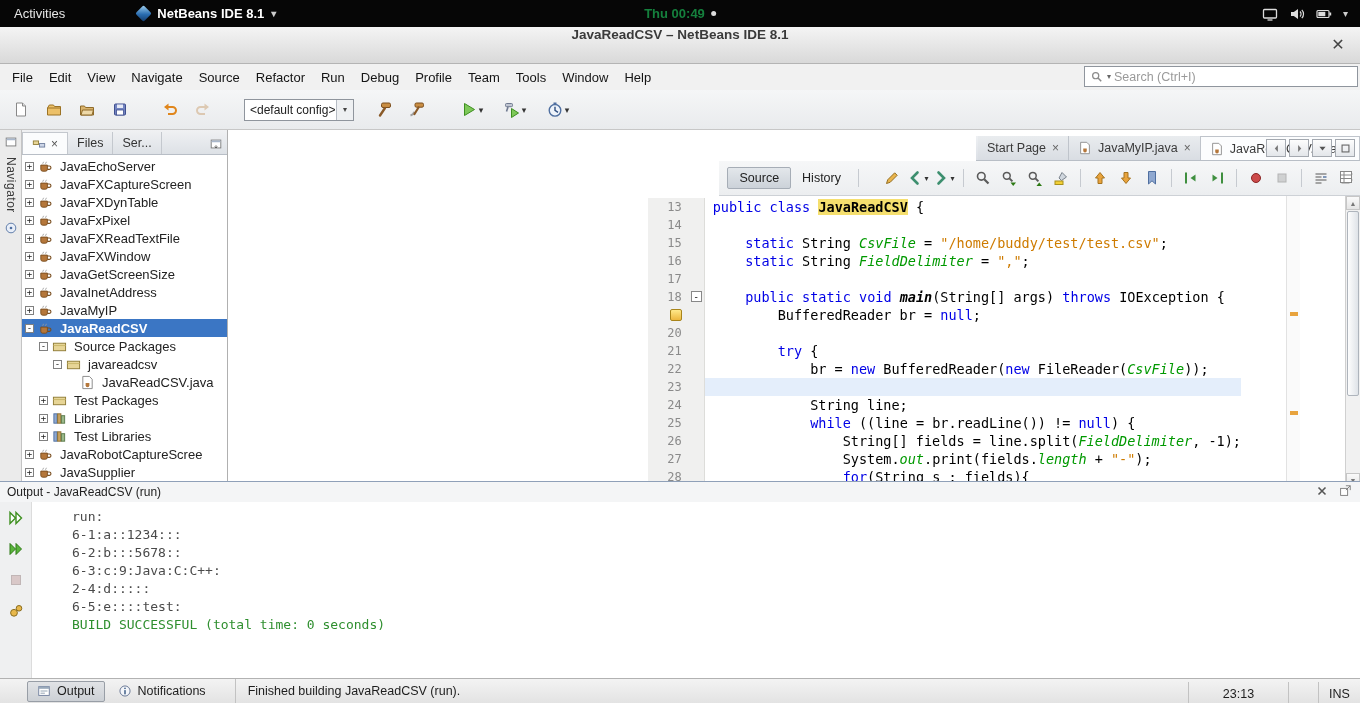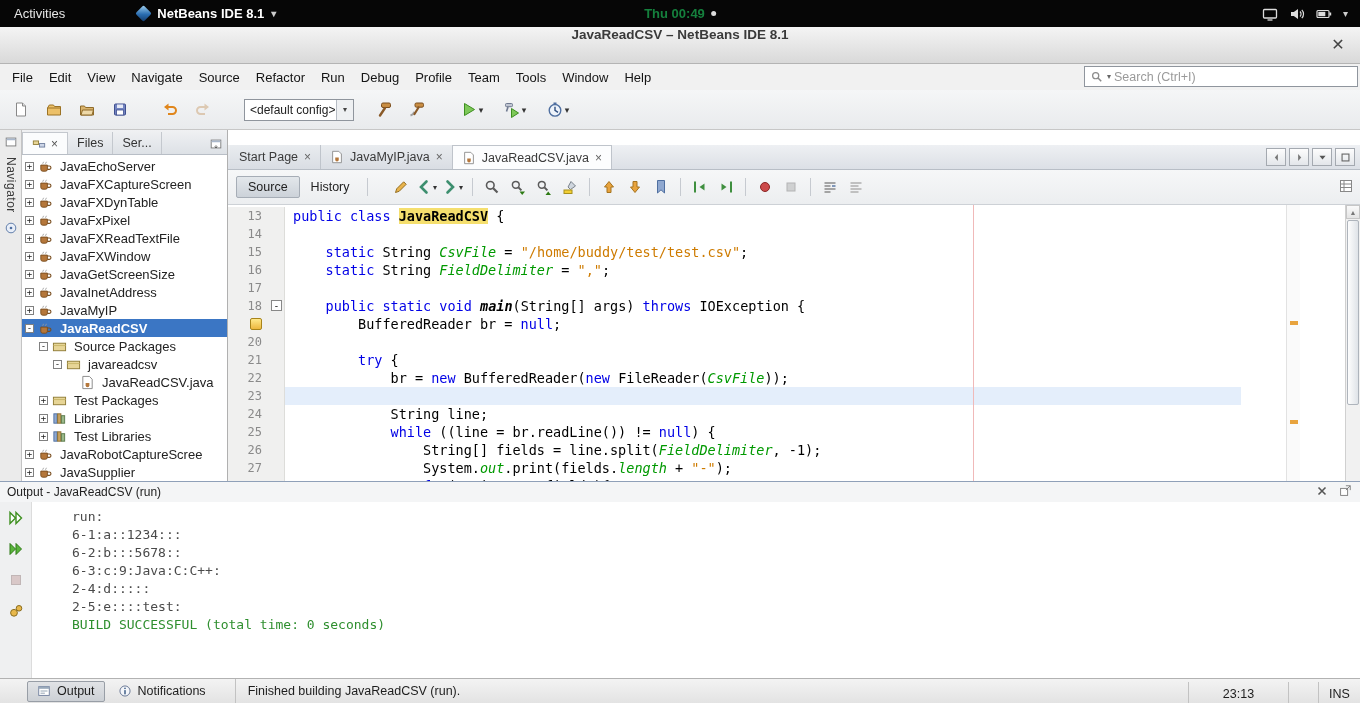--- a/index.html
+++ b/index.html
@@ -61,21 +61,21 @@
   .tree-row{height:18px;display:flex;align-items:center;font-size:13px;white-space:nowrap;overflow:hidden;}
   .tree-row .ic{width:15px;height:15px;margin-right:4px;}
   .tree-indent{flex:none;}
   .expander{width:9px;height:9px;border:1px solid #808080;background:#fdfdfd;flex:none;margin:0 4px 0 3px;display:flex;align-items:center;justify-content:center;font-size:9px;line-height:1;color:#222;font-family:"DejaVu Sans Mono",monospace;}
   .expander-spacer{width:16px;flex:none;}
   .tree-label{padding:0 3px;}
   .tree-row.selected{background:#3b76c4;}
   .tree-row.selected .tree-label{color:#fff;font-weight:bold;}
 
   
-  .editor-area{position:absolute;left:228px;top:15px;right:0;height:100%;display:flex;flex-direction:column;}
+  .editor-area{position:absolute;left:228px;top:6px;right:0;height:100%;display:flex;flex-direction:column;align-items:flex-end;}
   .editor-tabs{height:25px;background:linear-gradient(#eef0f3,#dce0e6);border-bottom:1px solid #b8bec6;position:relative;}
   .etabs-host{display:flex;align-items:flex-end;height:100%;padding-left:2px;}
   .etab{height:24px;display:flex;align-items:center;gap:6px;padding:0 9px;font-size:12.5px;color:#3a3a3a;border-right:1px solid #bfc4cb;background:linear-gradient(#e9ecef,#d9dde3);}
   .etab .ic{width:14px;height:14px;}
   .etab.active{background:#fcfdfe;font-weight:normal;border-top:1px solid #bfc4cb;}
   .etab-close{font-size:12px;color:#666;}
   .tab-nav{position:absolute;right:5px;top:3px;display:flex;gap:3px;}
   .tnav-btn{width:20px;height:18px;border:1px solid #a4a9b0;background:linear-gradient(#fdfdfd,#e3e6ea);display:flex;align-items:center;justify-content:center;}
   .tnav-btn svg{width:11px;height:11px;}
 
@@ -947,21 +947,21 @@
             </svg>
           </span>
         </div>
       </div>
     <div class="output-text">
         <div class="output-line">run:</div>
         <div class="output-line">6-1:a::1234:::</div>
         <div class="output-line">6-2:b:::5678::</div>
         <div class="output-line">6-3:c:9:Java:C:C++:</div>
         <div class="output-line">2-4:d:::::</div>
-        <div class="output-line">2-5:e::::test:</div>
+        <div class="output-line">6-5:e::::test:</div>
         <div class="output-line ol-success">BUILD SUCCESSFUL (total time: 0 seconds)</div>
       </div>
   </div>
 </div>
 
 <div class="statusbar">
   <div class="sb-output-tab">
     <span class="ic sm">
         <svg viewBox="0 0 16 16">
           <rect x="2" y="3" width="12" height="10" fill="#fff" stroke="#6a7a9a"></rect>

